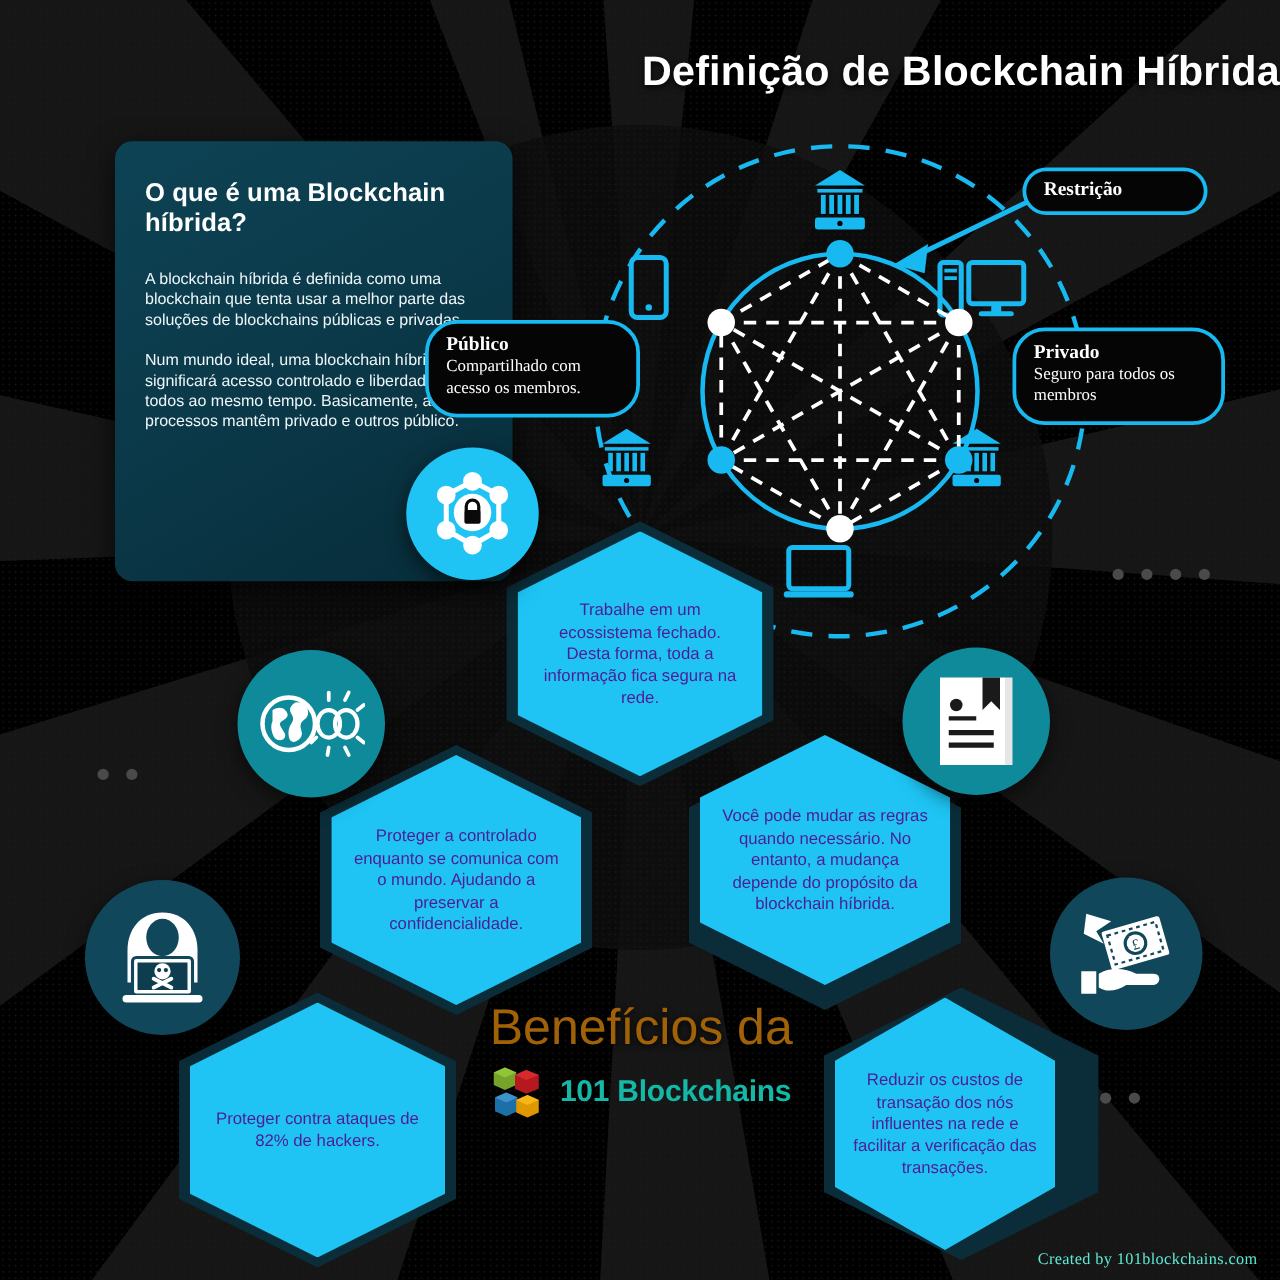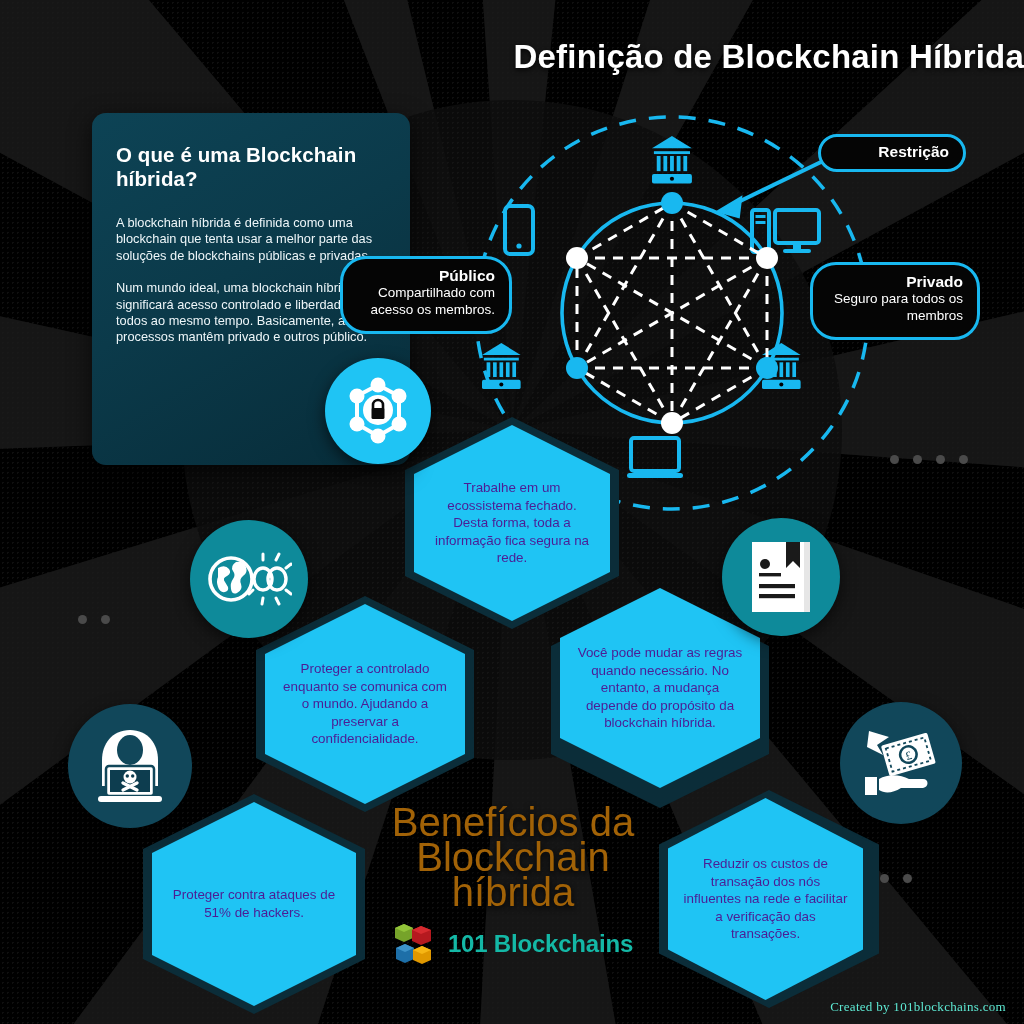--- a/index.html
+++ b/index.html
@@ -100,23 +100,24 @@
     height: 420px;
   }
 
   
   .callout {
     position: absolute;
     z-index: 28;
     background: #050505;
     border: 3.5px solid #18b8f0;
     border-radius: 26px;
-    text-align: right;
+    text-align: left;
     box-sizing: border-box;
     padding: 7px 14px;
+    font-family: Liberation Serif, serif;
   }
   .callout .c-title {
     display: block;
     font-size: 15.5px;
     font-weight: bold;
     line-height: 19px;
     color: #fff;
   }
   .callout .c-sub {
     display: block;
@@ -179,21 +180,21 @@
   }
 
   #hex-1 { left: 414px; top: 425px; width: 196px; height: 196px; }
   #hex-1s{ left: 405px; top: 417px; width: 214px; height: 212px; }
   #hex-2 { left: 265px; top: 604px; width: 200px; height: 200px; }
   #hex-2s{ left: 256px; top: 596px; width: 218px; height: 216px; }
   #hex-3 { left: 560px; top: 588px; width: 200px; height: 200px; }
   #hex-3s{ left: 551px; top: 592px; width: 218px; height: 216px; }
   #hex-4 { left: 152px; top: 802px; width: 204px; height: 204px; }
   #hex-4s{ left: 143px; top: 794px; width: 222px; height: 220px; }
-  #hex-5 { left: 668px; top: 798px; width: 195px; height: 202px; }
+  #hex-5 { left: 668px; top: 798px; width: 176px; height: 202px; }
   #hex-5s{ left: 659px; top: 790px; width: 220px; height: 218px; }
 
   
   #benefits-block {
     position: absolute;
     z-index: 26;
     left: 355px;
     top: 805px;
     width: 316px;
     text-align: center;
@@ -424,21 +425,21 @@
   <div class="hex" id="hex-1">
     <div class="hex-text">Trabalhe em um ecossistema fechado. Desta forma, toda a informação fica segura na rede.</div>
   </div>
   <div class="hex" id="hex-2">
     <div class="hex-text">Proteger a controlado enquanto se comunica com o mundo. Ajudando a preservar a confidencialidade.</div>
   </div>
   <div class="hex" id="hex-3">
     <div class="hex-text">Você pode mudar as regras quando necessário. No entanto, a mudança depende do propósito da blockchain híbrida.</div>
   </div>
   <div class="hex" id="hex-4">
-    <div class="hex-text">Proteger contra ataques de 51% de hackers.</div>
+    <div class="hex-text">Proteger contra ataques de 82% de hackers.</div>
   </div>
   <div class="hex" id="hex-5">
     <div class="hex-text">Reduzir os custos de transação dos nós influentes na rede e facilitar a verificação das transações.</div>
   </div>
 
   <div class="icon-bubble cyan" id="icon-lock">
     <svg width="74" height="74" viewBox="0 0 74 74">
       <g stroke="#fff" stroke-width="4" fill="none">
         <line x1="37" y1="11" x2="58" y2="22"></line>
           <line x1="58" y1="22" x2="58" y2="50"></line>
@@ -539,21 +540,20 @@
       <path d="M20,56 c10,-6 22,-4 30,0 l14,0 c6,0 6,8 0,9 l-22,0 c-8,5 -16,6 -22,2 z" fill="#fff"></path>
     </svg>
     <svg class="tail" width="54" height="54" style="left:-26px; top:86px;" viewBox="0 0 54 54">
       <path d="M52,2 L8,48 L46,32 Z" fill="#11475a"></path>
     </svg>
   </div>
 
   <div id="benefits-block">
     <div id="benefits-title">
       <div>Benefícios da</div>
-      <div>Blockchain híbrida</div>
     </div>
     <div id="logo-row">
       <svg width="46" height="44" viewBox="0 0 46 44">
         <polygon points="11,2 20,6 20,16 11,20 2,16 2,6" fill="#76a32a"></polygon>
         <polygon points="11,2 20,6 11,10 2,6" fill="#92c43a"></polygon>
         <polygon points="28,4 38,8 38,19 28,23 19,19 19,8" fill="#b5191f"></polygon>
         <polygon points="28,4 38,8 28,12 19,8" fill="#d62a2f"></polygon>
         <polygon points="12,22 21,26 21,37 12,41 3,37 3,26" fill="#1d6fa8"></polygon>
         <polygon points="12,22 21,26 12,30 3,26" fill="#3d93c9"></polygon>
         <polygon points="29,24 38,28 38,38 29,42 20,38 20,28" fill="#e09800"></polygon>

